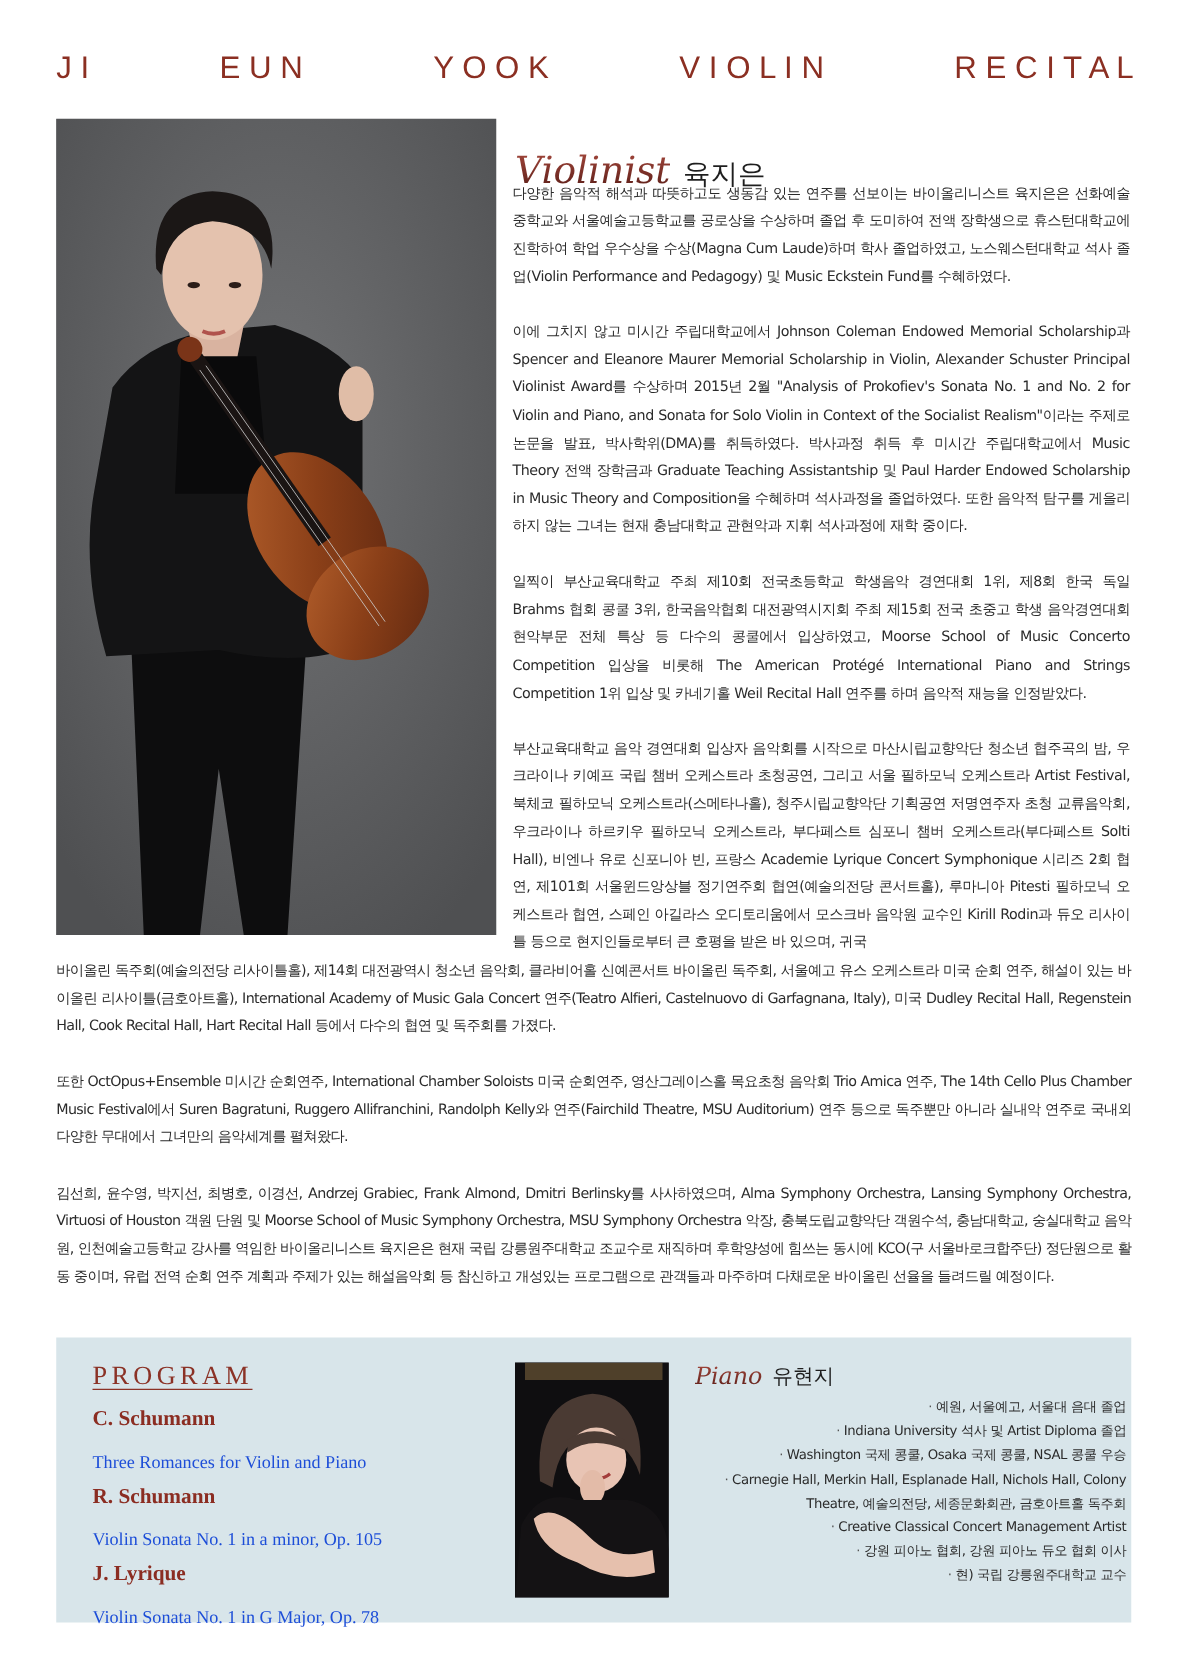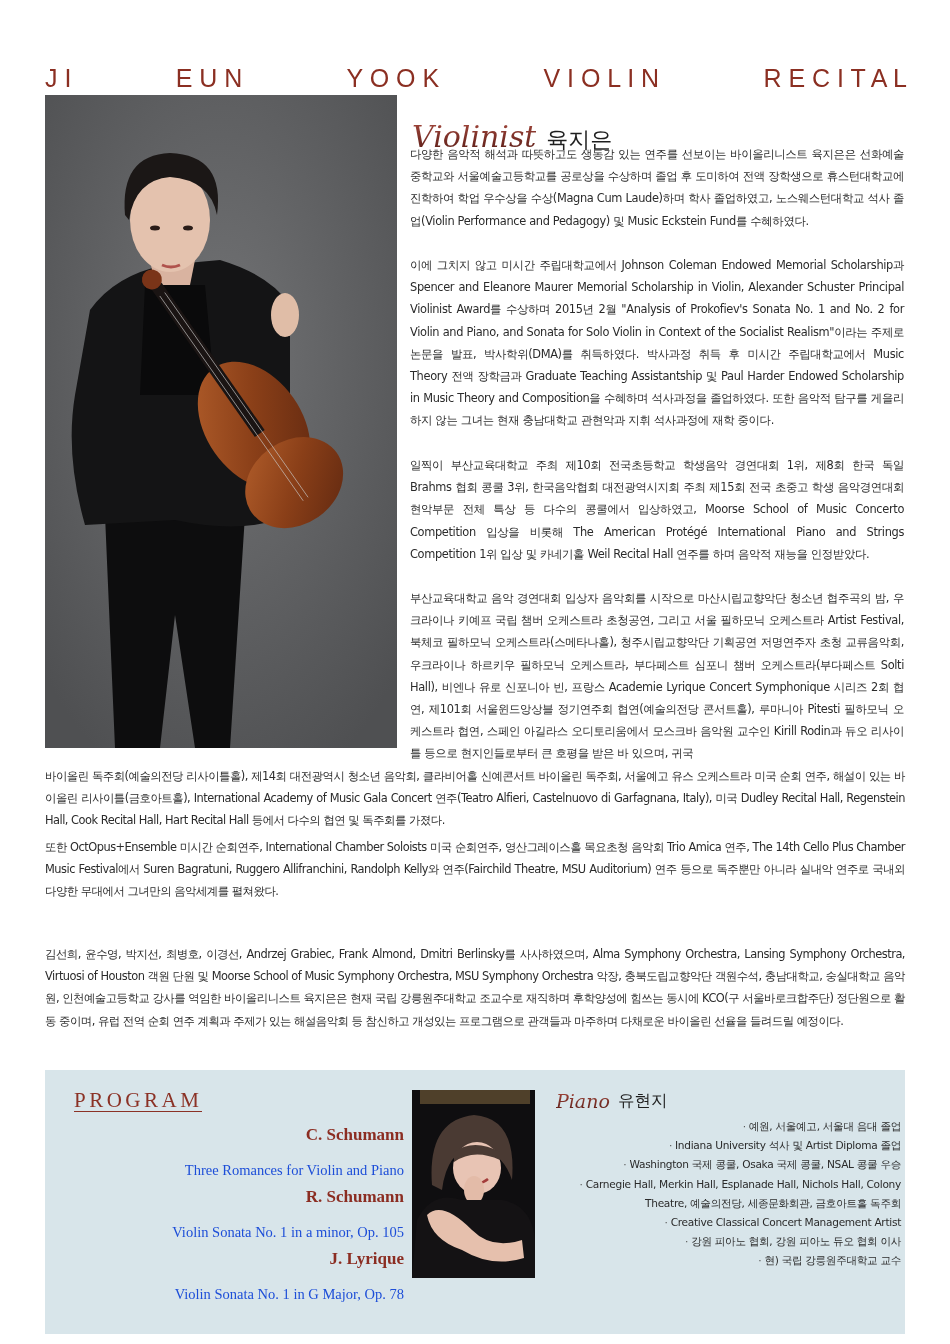--- a/index.html
+++ b/index.html
@@ -1,22 +1,22 @@
 <!DOCTYPE html>
 <html><head>
 <meta charset="utf-8">
 <style>
   * { box-sizing: border-box; margin: 0; padding: 0; }
   html, body { width: 950px; height: 1344px; background: #ffffff; overflow: hidden; }
   body { position: relative; font-family: "DejaVu Sans", "Liberation Sans", sans-serif; color: #2a2a2a; }
 
   .title {
     position: absolute; left: 45px; top: 40px; width: 862px; height: 34px;
-    display: flex; justify-content: space-between; align-items: flex-end;
-    font-family: "Liberation Sans", sans-serif; font-size: 25px; color: #8b2f22; letter-spacing: 0; margin-top: 19px;
+    display: flex; justify-content: space-between; align-items: flex-start;
+    font-family: "Liberation Sans", sans-serif; font-size: 25px; color: #8b2f22; letter-spacing: 0;
   }
   .title span { display: inline-block; }
 
   .photo-main {
     position: absolute; left: 45px; top: 95px; width: 352px; height: 653px;
     background: radial-gradient(ellipse at 50% 40%, #6d6e70 0%, #5b5c5e 60%, #4d4e50 100%);
     overflow: hidden;
   }
   .photo-main svg { width: 100%; height: 100%; display: block; }
 
@@ -33,23 +33,22 @@
   .kname { font-size: 22px; font-weight: normal; color: #1e1e1e; line-height: 1.1; }
 
   .bio {
     position: absolute; font-size: 11.4px; line-height: 22.2px; color: #2b2b2b;
     text-align: justify; text-align-last: left; letter-spacing: -0.35px;
   }
   .bio.narrow { left: 410px; width: 494px; }
   .bio.wide { left: 45px; width: 860px; letter-spacing: -0.5px; }
 
   .program-panel {
-    position: absolute; left: 45px; top: 1070px; width: 860px; height: 264px;
+    position: absolute; left: 45px; top: 1070px; width: 860px; height: 228px;
     background: #d8e5ea;
-    text-align: right;
   }
   .program-title {
     position: absolute; left: 29px; top: 19px;
     font-family: "Liberation Serif", serif; font-size: 21px; letter-spacing: 3.5px;
     color: #8b3226; border-bottom: 1.5px solid #8b3226; padding-bottom: 0; line-height: 22px;
   }
   .prog-list { position: absolute; left: 29px; top: 54px; width: 330px; }
   .prog-item { margin-bottom: 6px; }
   .composer {
     font-family: "Liberation Serif", serif; font-weight: bold; font-size: 17px;
@@ -133,21 +132,21 @@
 <div class="violinist-head">
   <span class="script">Violinist</span>
   <span class="kname">육지은</span>
 </div>
 
 <p class="bio narrow" style="top:143px;">다양한 음악적 해석과 따뜻하고도 생동감 있는 연주를 선보이는 바이올리니스트 육지은은 선화예술중학교와 서울예술고등학교를 공로상을 수상하며 졸업 후 도미하여 전액 장학생으로 휴스턴대학교에 진학하여 학업 우수상을 수상(Magna Cum Laude)하며 학사 졸업하였고, 노스웨스턴대학교 석사 졸업(Violin Performance and Pedagogy) 및 Music Eckstein Fund를 수혜하였다.</p>
 <p class="bio narrow" style="top:254px;">이에 그치지 않고 미시간 주립대학교에서 Johnson Coleman Endowed Memorial Scholarship과 Spencer and Eleanore Maurer Memorial Scholarship in Violin, Alexander Schuster Principal Violinist Award를 수상하며 2015년 2월 "Analysis of Prokofiev's Sonata No. 1 and No. 2 for Violin and Piano, and Sonata for Solo Violin in Context of the Socialist Realism"이라는 주제로 논문을 발표, 박사학위(DMA)를 취득하였다. 박사과정 취득 후 미시간 주립대학교에서 Music Theory 전액 장학금과 Graduate Teaching Assistantship 및 Paul Harder Endowed Scholarship in Music Theory and Composition을 수혜하며 석사과정을 졸업하였다. 또한 음악적 탐구를 게을리하지 않는 그녀는 현재 충남대학교 관현악과 지휘 석사과정에 재학 중이다.</p>
 <p class="bio narrow" style="top:454px;">일찍이 부산교육대학교 주최 제10회 전국초등학교 학생음악 경연대회 1위, 제8회 한국 독일 Brahms 협회 콩쿨 3위, 한국음악협회 대전광역시지회 주최 제15회 전국 초중고 학생 음악경연대회 현악부문 전체 특상 등 다수의 콩쿨에서 입상하였고, Moorse School of Music Concerto Competition 입상을 비롯해 The American Protégé International Piano and Strings Competition 1위 입상 및 카네기홀 Weil Recital Hall 연주를 하며 음악적 재능을 인정받았다.</p>
 <p class="bio narrow" style="top:587px;">부산교육대학교 음악 경연대회 입상자 음악회를 시작으로 마산시립교향악단 청소년 협주곡의 밤, 우크라이나 키예프 국립 챔버 오케스트라 초청공연, 그리고 서울 필하모닉 오케스트라 Artist Festival, 북체코 필하모닉 오케스트라(스메타나홀), 청주시립교향악단 기획공연 저명연주자 초청 교류음악회, 우크라이나 하르키우 필하모닉 오케스트라, 부다페스트 심포니 챔버 오케스트라(부다페스트 Solti Hall), 비엔나 유로 신포니아 빈, 프랑스 Academie Lyrique Concert Symphonique 시리즈 2회 협연, 제101회 서울윈드앙상블 정기연주회 협연(예술의전당 콘서트홀), 루마니아 Pitesti 필하모닉 오케스트라 협연, 스페인 아길라스 오디토리움에서 모스크바 음악원 교수인 Kirill Rodin과 듀오 리사이틀 등으로 현지인들로부터 큰 호평을 받은 바 있으며, 귀국</p>
 <p class="bio wide" style="top:765px;">바이올린 독주회(예술의전당 리사이틀홀), 제14회 대전광역시 청소년 음악회, 클라비어홀 신예콘서트 바이올린 독주회, 서울예고 유스 오케스트라 미국 순회 연주, 해설이 있는 바이올린 리사이틀(금호아트홀), International Academy of Music Gala Concert 연주(Teatro Alfieri, Castelnuovo di Garfagnana, Italy), 미국 Dudley Recital Hall, Regenstein Hall, Cook Recital Hall, Hart Recital Hall 등에서 다수의 협연 및 독주회를 가졌다.</p>
-<p class="bio wide" style="top:836px;">또한 OctOpus+Ensemble 미시간 순회연주, International Chamber Soloists 미국 순회연주, 영산그레이스홀 목요초청 음악회 Trio Amica 연주, The 14th Cello Plus Chamber Music Festival에서 Suren Bagratuni, Ruggero Allifranchini, Randolph Kelly와 연주(Fairchild Theatre, MSU Auditorium) 연주 등으로 독주뿐만 아니라 실내악 연주로 국내외 다양한 무대에서 그녀만의 음악세계를 펼쳐왔다.</p>
+<p class="bio wide" style="top:854px;">또한 OctOpus+Ensemble 미시간 순회연주, International Chamber Soloists 미국 순회연주, 영산그레이스홀 목요초청 음악회 Trio Amica 연주, The 14th Cello Plus Chamber Music Festival에서 Suren Bagratuni, Ruggero Allifranchini, Randolph Kelly와 연주(Fairchild Theatre, MSU Auditorium) 연주 등으로 독주뿐만 아니라 실내악 연주로 국내외 다양한 무대에서 그녀만의 음악세계를 펼쳐왔다.</p>
 <p class="bio wide" style="top:943px;">김선희, 윤수영, 박지선, 최병호, 이경선, Andrzej Grabiec, Frank Almond, Dmitri Berlinsky를 사사하였으며, Alma Symphony Orchestra, Lansing Symphony Orchestra, Virtuosi of Houston 객원 단원 및 Moorse School of Music Symphony Orchestra, MSU Symphony Orchestra 악장, 충북도립교향악단 객원수석, 충남대학교, 숭실대학교 음악원, 인천예술고등학교 강사를 역임한 바이올리니스트 육지은은 현재 국립 강릉원주대학교 조교수로 재직하며 후학양성에 힘쓰는 동시에 KCO(구 서울바로크합주단) 정단원으로 활동 중이며, 유럽 전역 순회 연주 계획과 주제가 있는 해설음악회 등 참신하고 개성있는 프로그램으로 관객들과 마주하며 다채로운 바이올린 선율을 들려드릴 예정이다.</p>
 
 <div class="program-panel">
   <div class="program-title">PROGRAM</div>
   <div class="prog-list">
     <div class="prog-item">
       <div class="composer">C. Schumann</div>
       <div class="work">Three Romances for Violin and Piano</div>
     </div>
     <div class="prog-item">

